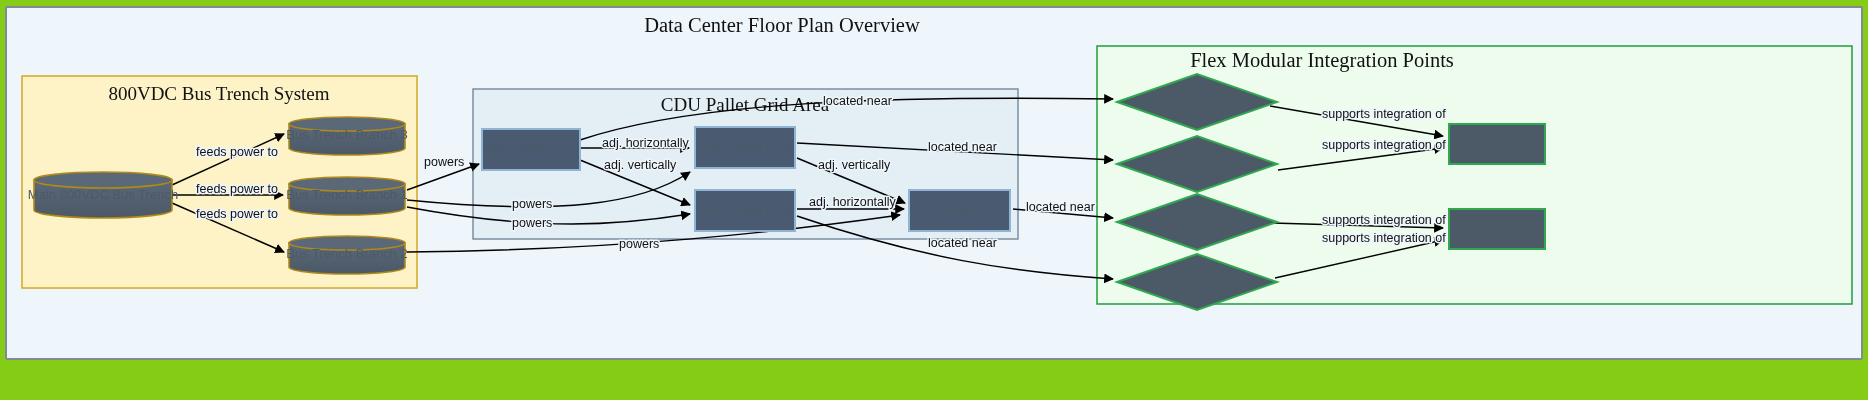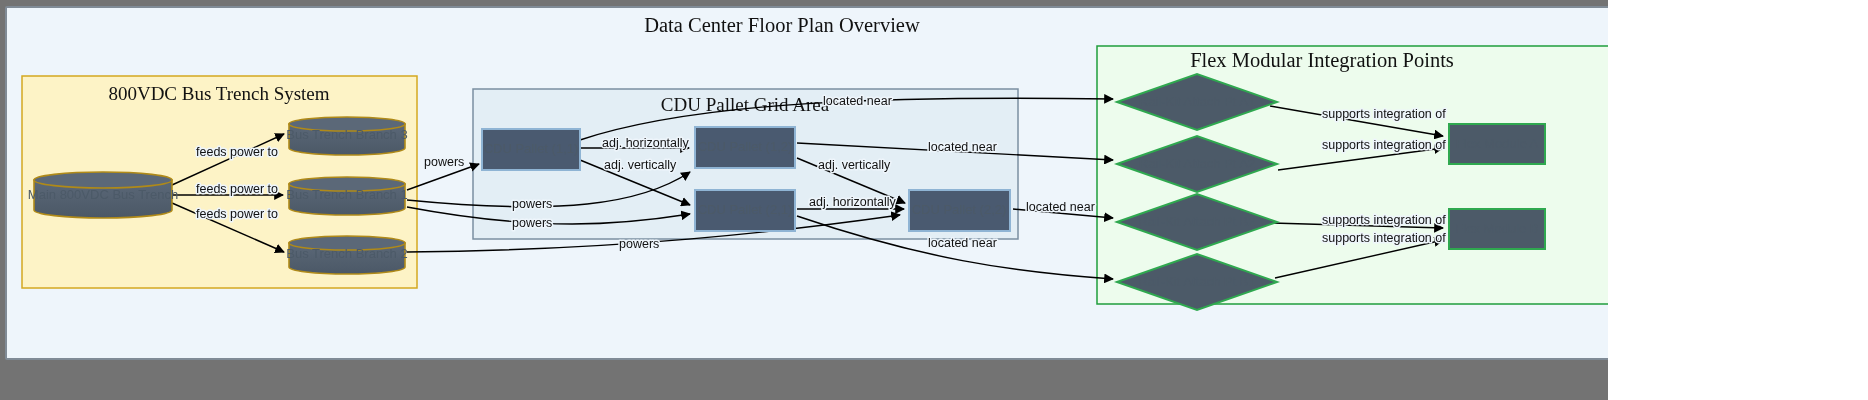--- a/index.html
+++ b/index.html
@@ -2,23 +2,23 @@
 <html><head>
 <meta charset="utf-8">
 <style>
   html, body {
     margin: 0;
     padding: 0;
     background: #ffffff;
   }
   #canvas {
     position: relative;
-    width: 1608px;
+    width: 1868px;
     height: 400px;
-    background: #737373;
+    background: #84cc16;
     font-family: "Liberation Sans", sans-serif;
     overflow: hidden;
   }
   #svg-layer {
     position: absolute;
     left: 0; top: 0;
     width: 1868px;
     height: 400px;
   }
   .edge-label {

